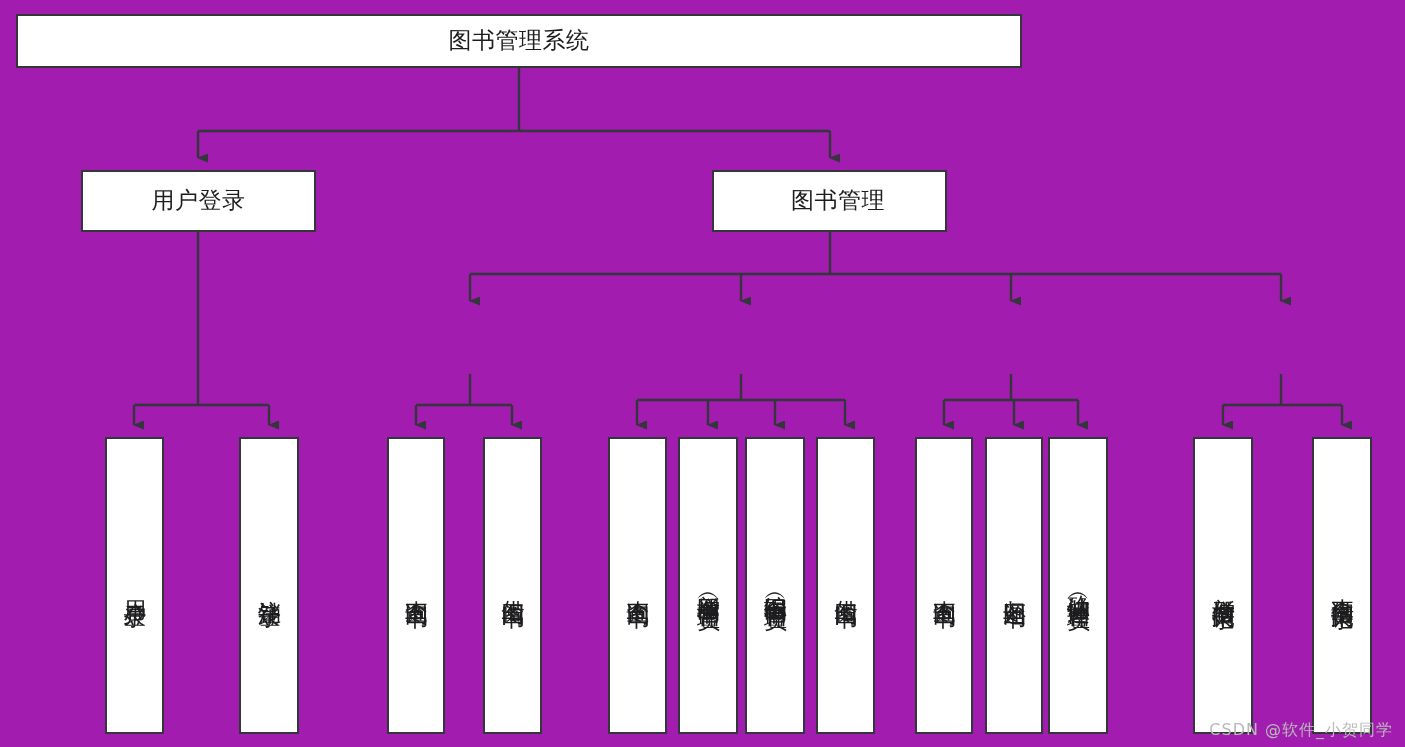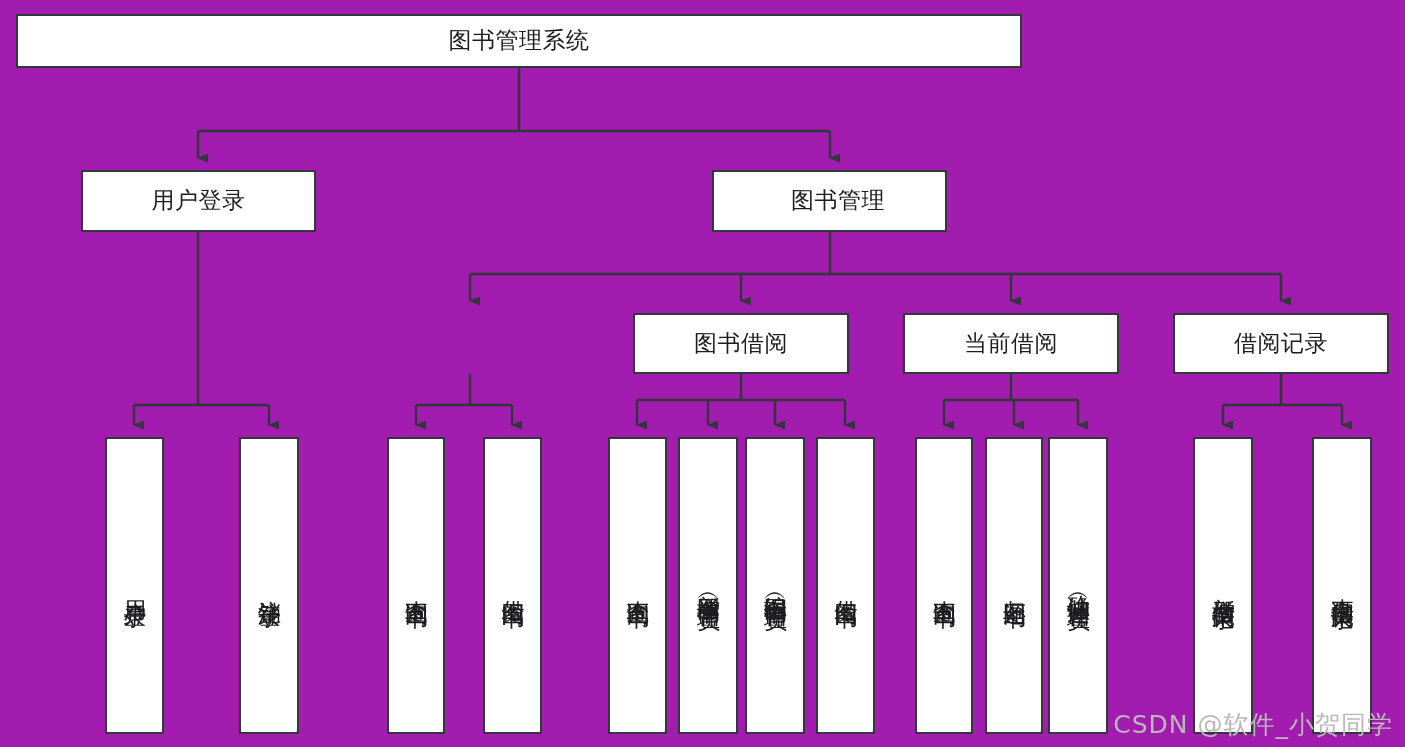--- a/index.html
+++ b/index.html
@@ -55,21 +55,21 @@
     line-height: 1.30;
     letter-spacing: 2px;
     white-space: normal;
     max-height: 100%;
     text-align: center;
   }
   .watermark {
     position: absolute;
     right: 12px;
     bottom: 6px;
-    font-size: 25px;
+    font-size: 16px;
     color: #b9b9b9;
     letter-spacing: 1px;
     z-index: 5;
     white-space: nowrap;
   }
 </style>
 </head>
 <body>
 
 <div id="canvas">
@@ -128,29 +128,20 @@
     <span class="node-label">图书管理系统</span>
   </div>
 
   <div class="node" style="left:81px; top:170px; width:235px; height:62px;">
     <span class="node-label">用户登录</span>
   </div>
   <div class="node" style="left:712px; top:170px; width:235px; height:62px;padding-left:17px;">
     <span class="node-label">图书管理</span>
   </div>
 
-  <div class="node" style="left:633px; top:313px; width:216px; height:61px;">
-    <span class="node-label">图书借阅</span>
-  </div>
-  <div class="node" style="left:903px; top:313px; width:216px; height:61px;">
-    <span class="node-label">当前借阅</span>
-  </div>
-  <div class="node" style="left:1173px; top:313px; width:216px; height:61px;">
-    <span class="node-label">借阅记录</span>
-  </div>
 
   <div class="node leaf" style="left:105px; top:437px; width:59px; height:297px;">
     <span class="node-label">用户登录</span>
   </div>
   <div class="node leaf" style="left:239px; top:437px; width:60px; height:297px;">
     <span class="node-label">注销登录</span>
   </div>
 
   <div class="node leaf" style="left:387px; top:437px; width:58px; height:297px;">
     <span class="node-label">查询图书</span>

